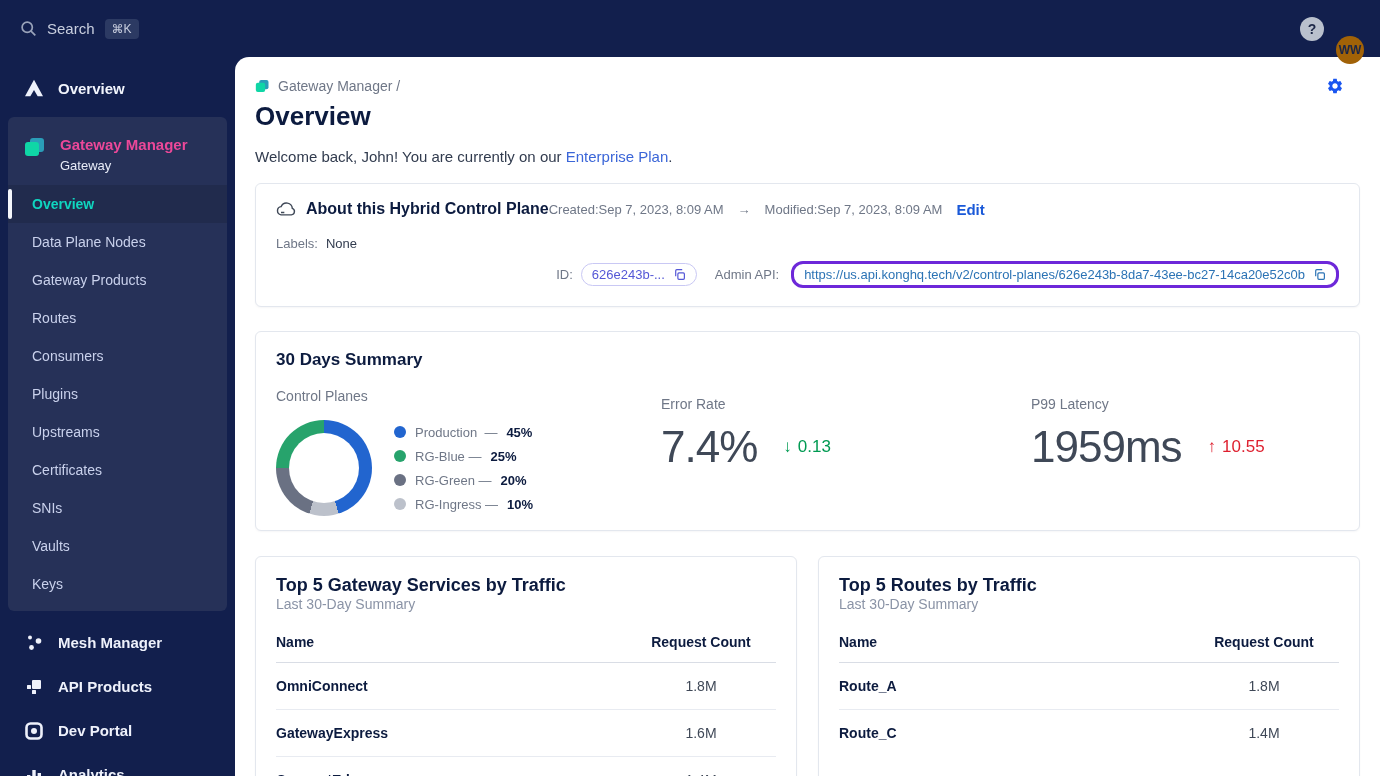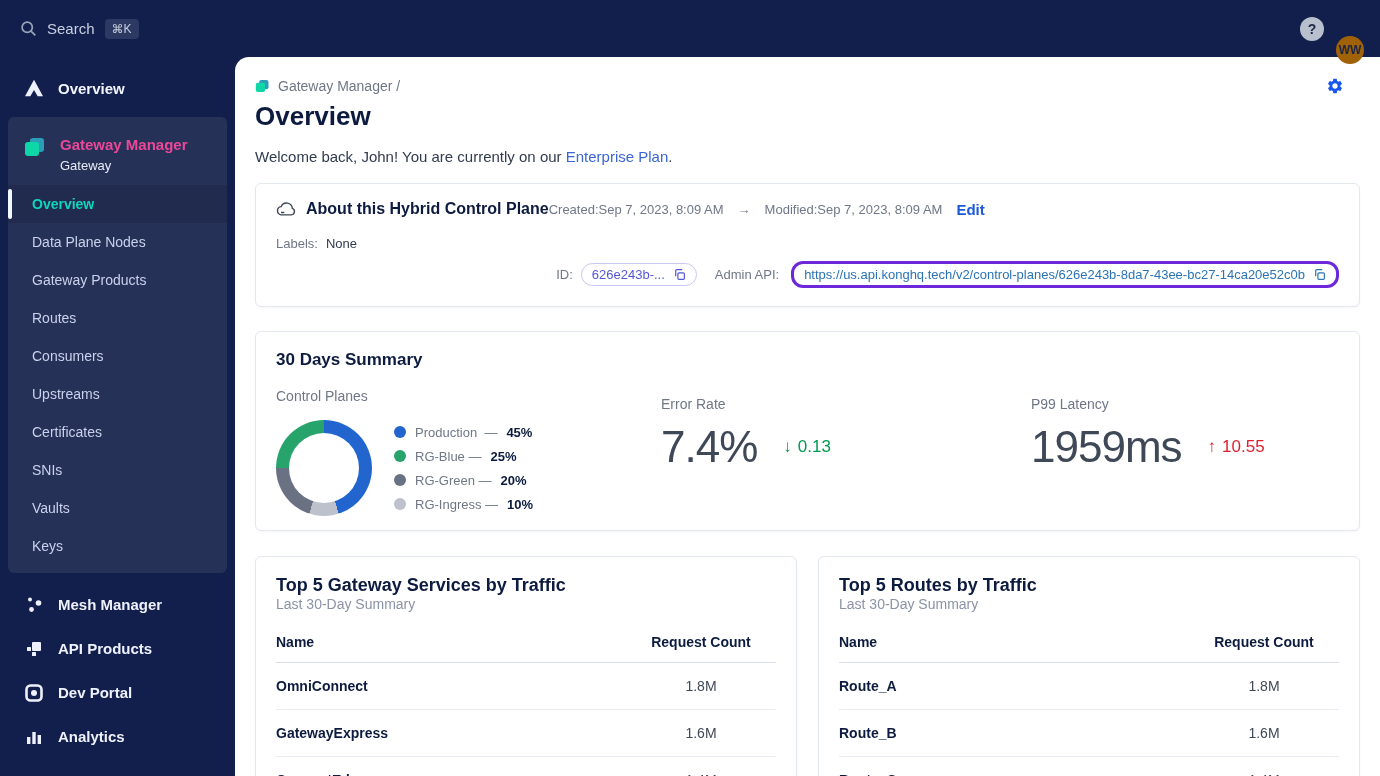--- a/index.html
+++ b/index.html
@@ -144,20 +144,21 @@
         <span>
           <div class="gm-title">Gateway Manager</div>
           <div class="gm-sub">Gateway</div>
         </span>
       </div>
       <div class="sub-item active">Overview</div>
       <div class="sub-item">Data Plane Nodes</div>
       <div class="sub-item">Gateway Products</div>
       <div class="sub-item">Routes</div>
       <div class="sub-item">Consumers</div>
+      <div class="sub-item">Plugins</div>
       <div class="sub-item">Upstreams</div>
       <div class="sub-item">Certificates</div>
       <div class="sub-item">SNIs</div>
       <div class="sub-item">Vaults</div>
       <div class="sub-item">Keys</div>
     </div>
 
     <div class="bottom-item">
       <span class="ic">
         <svg width="18" height="18" viewBox="0 0 18 18" fill="#eef1fb">
@@ -366,24 +367,20 @@
                   <th>Name</th>
                   <th class="num">Request Count</th>
                 </tr>
               </thead>
               <tbody>
                 <tr>
                   <td class="name">Route_A</td>
                   <td class="num">1.8M</td>
                 </tr>
                 <tr>
-                  <td class="name">Route_B</td>
-                  <td class="num">1.6M</td>
-                </tr>
-                <tr>
                   <td class="name">Route_C</td>
                   <td class="num">1.4M</td>
                 </tr>
               </tbody>
             </table>
           </div>
         </div>
 
       </div>
     </div>

